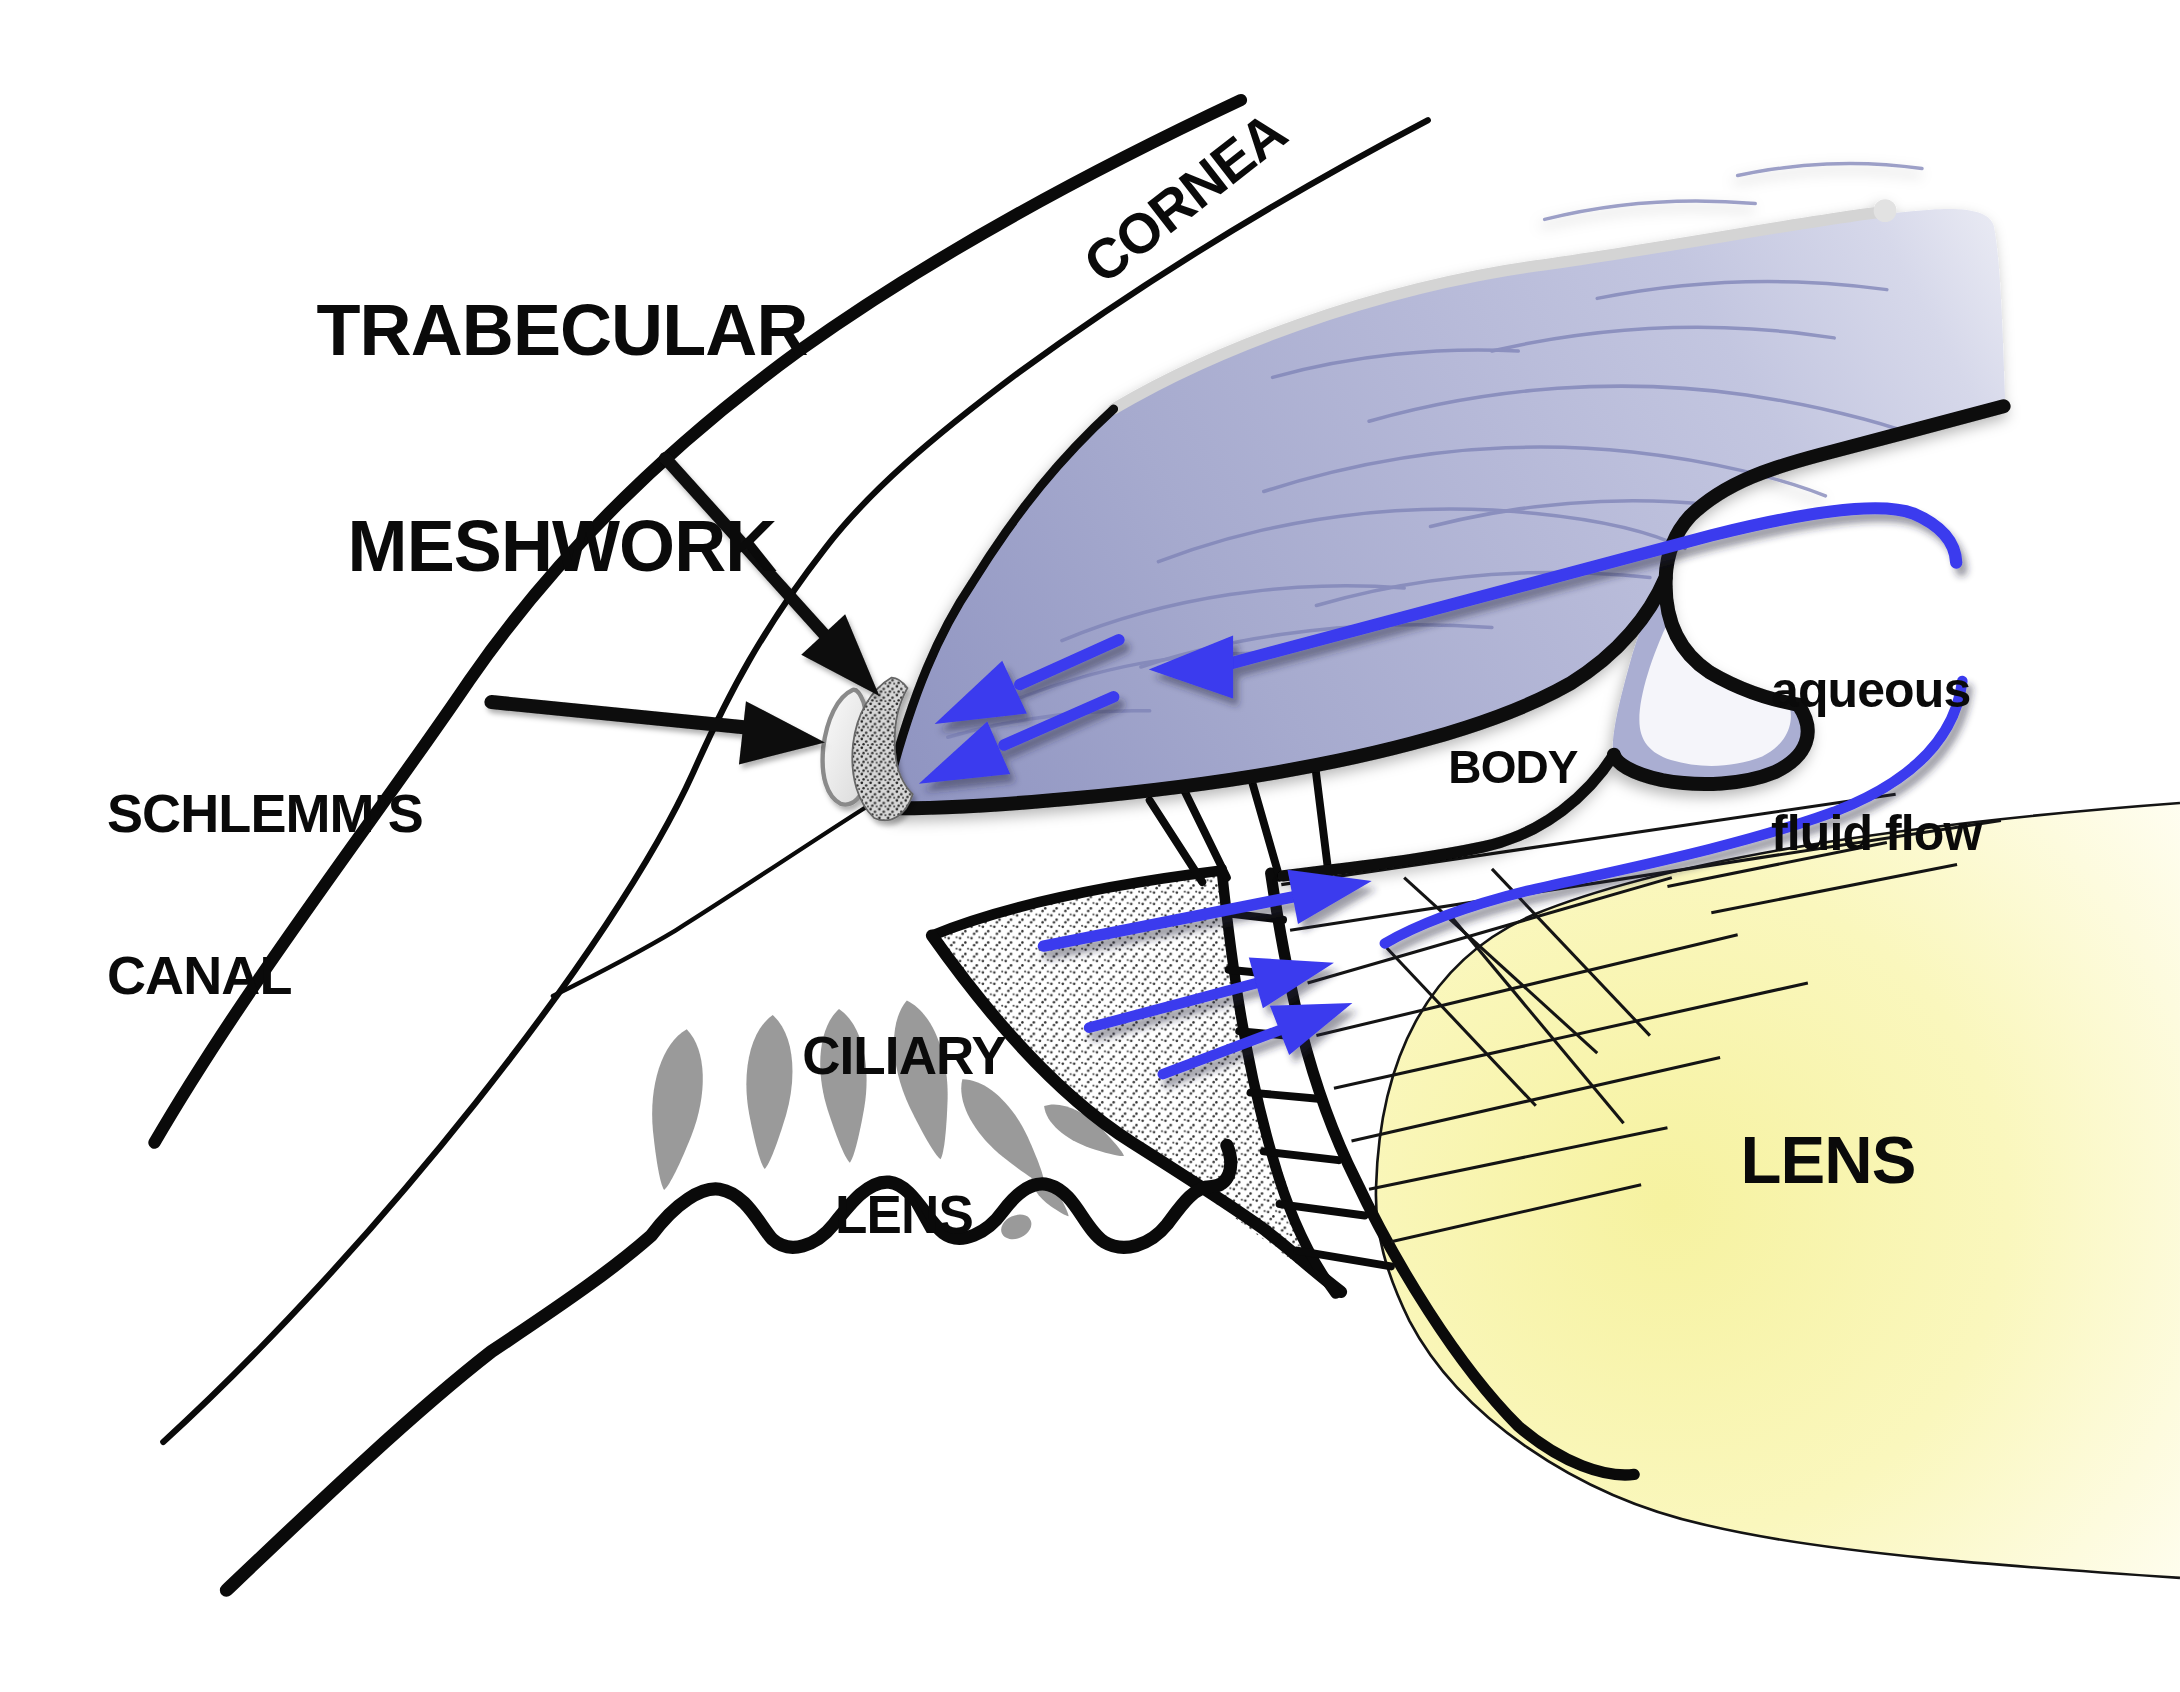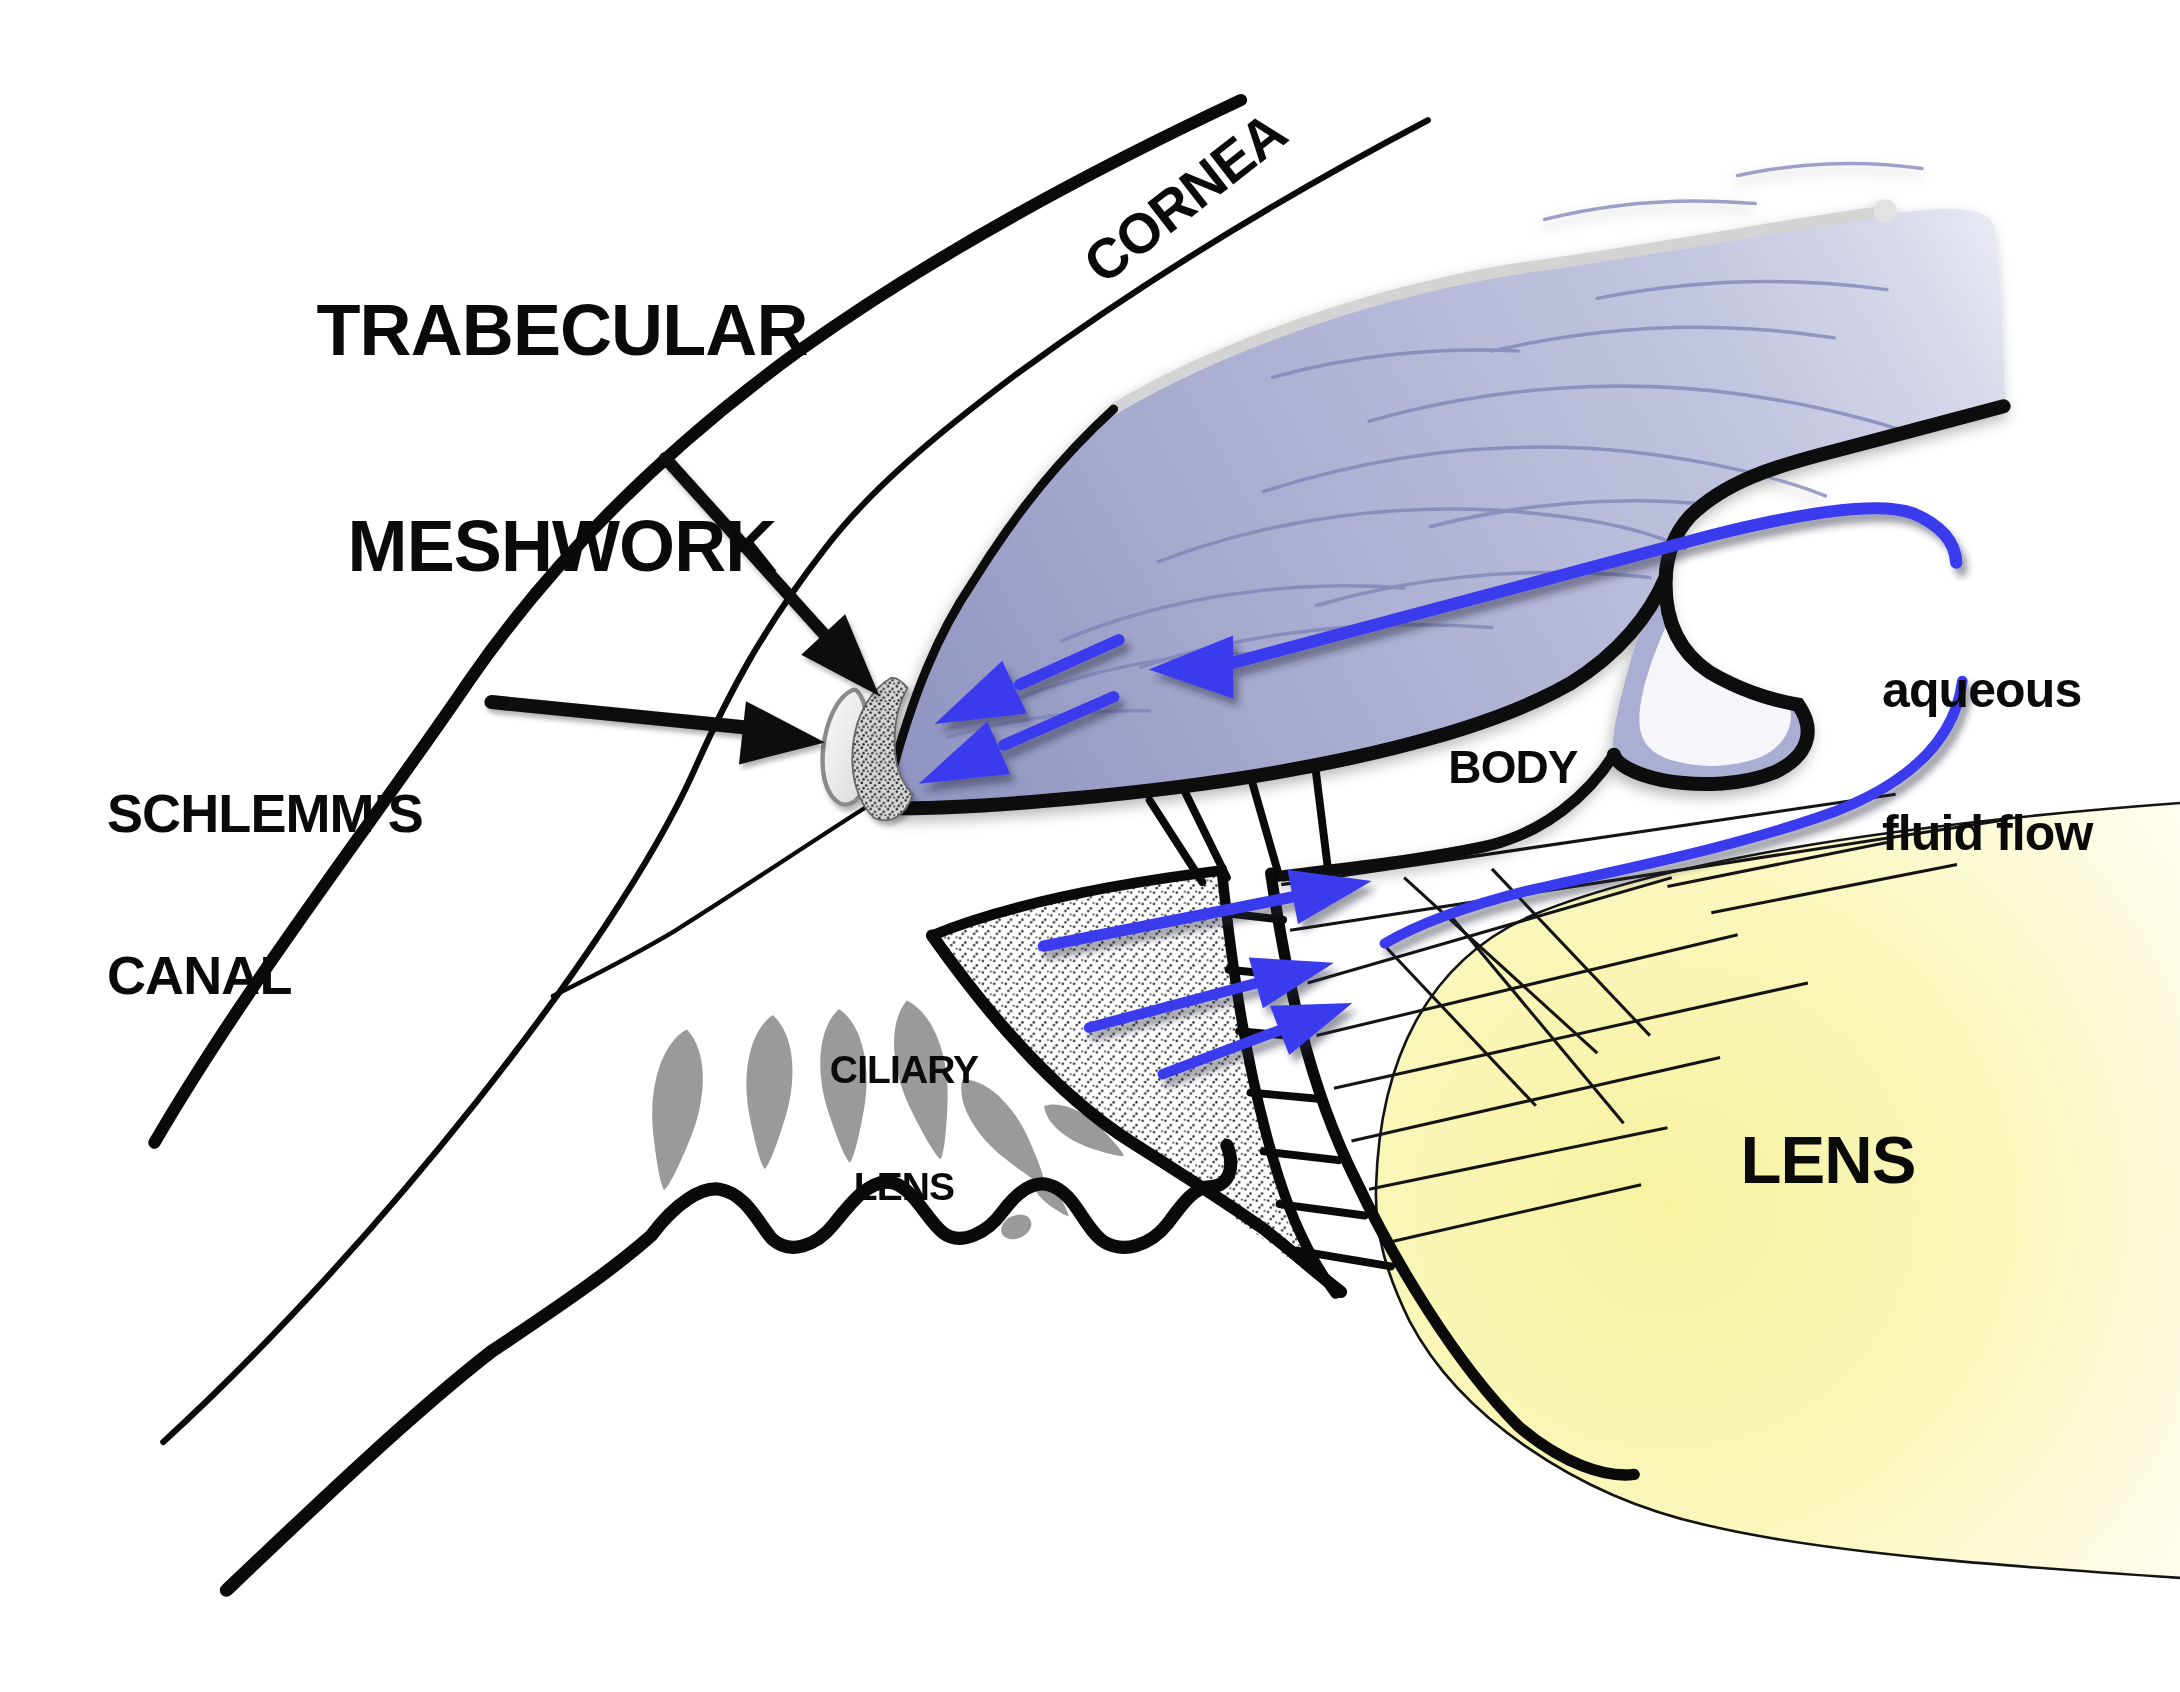--- a/index.html
+++ b/index.html
@@ -204,26 +204,26 @@
   <div>MESHWORK</div>
 </div>
 
 <div class="lbl" style="left:107px;top:678px;font-size:54px;">
   <div>SCHLEMM’S</div>
   <div>CANAL</div>
 </div>
 
 <div class="lbl center" style="left:1513px;top:767px;font-size:46px;">BODY</div>
 
-<div class="lbl" style="left:1882px;top:572px;font-size:50px;line-height:0.95;">
+<div class="lbl" style="left:1771px;top:572px;font-size:50px;line-height:0.95;">
   <div>aqueous</div>
   <div>fluid flow</div>
 </div>
 
-<div class="lbl center" style="left:904px;top:1108px;font-size:39px;">
+<div class="lbl center" style="left:904px;top:1108px;font-size:53px;">
   <div>CILIARY</div>
   <div>LENS</div>
 </div>
 
 <div class="lbl center" style="left:1828px;top:1159px;font-size:67px;text-align:right;">LENS</div>
 
 </div>
 
 
 </body></html>

